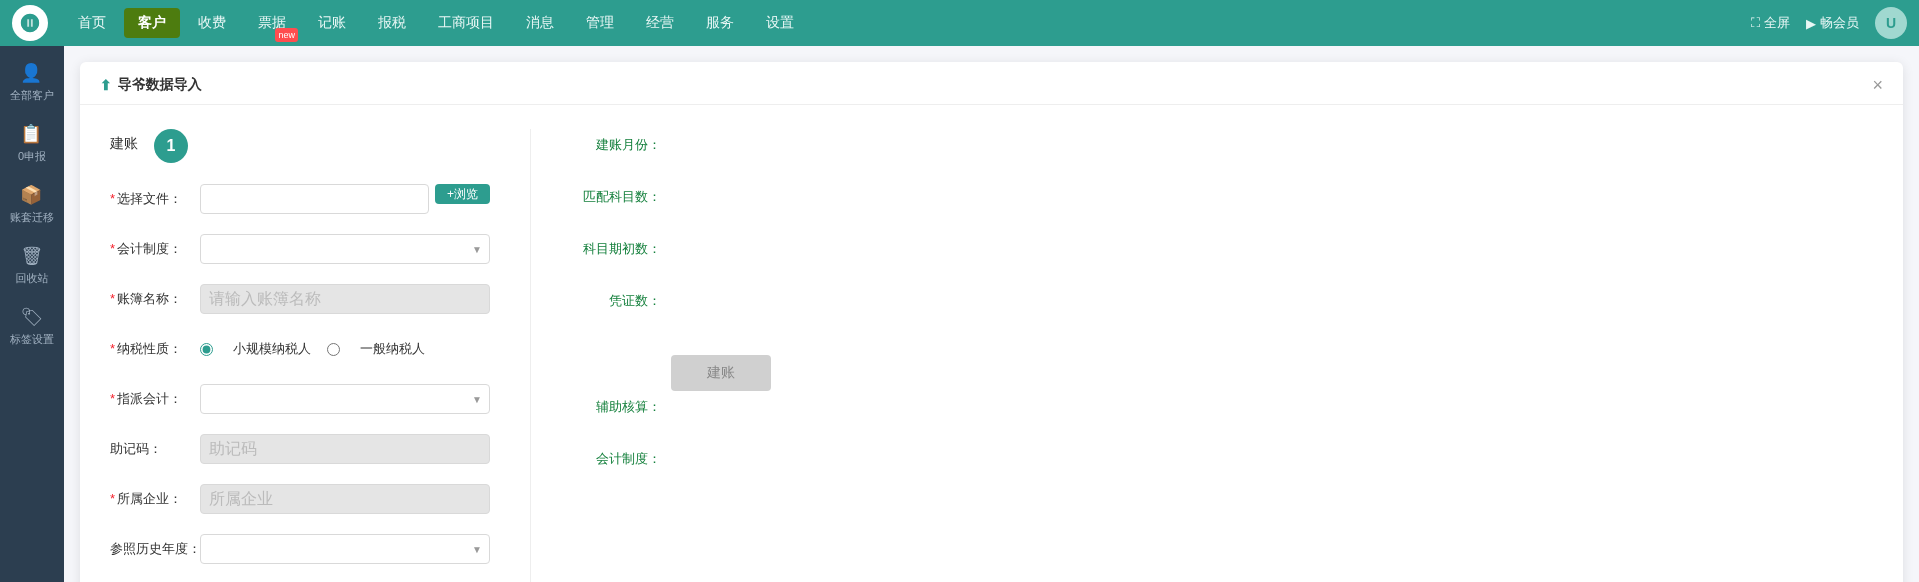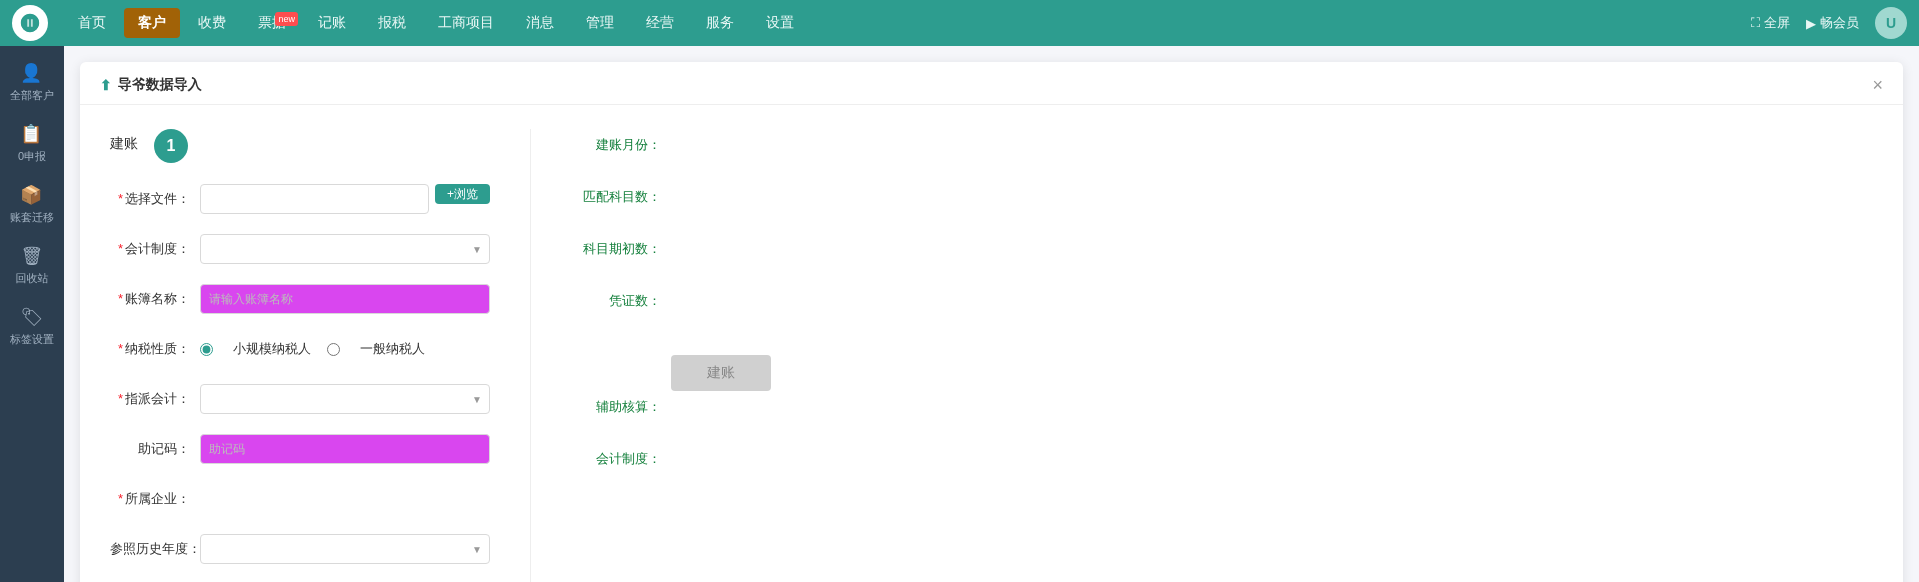--- a/index.html
+++ b/index.html
@@ -15,24 +15,24 @@
       width: 36px; height: 36px; background: #fff; border-radius: 50%;
       display: flex; align-items: center; justify-content: center;
       margin-right: 16px; flex-shrink: 0;
     }
     .nav-logo svg { width: 22px; height: 22px; }
     .nav-items { display: flex; align-items: center; flex: 1; gap: 4px; }
     .nav-item {
       color: #e8f7f5; padding: 6px 14px; border-radius: 4px; cursor: pointer;
       white-space: nowrap; font-size: 14px;
     }
-    .nav-item.active { background: #a16207; color: #fff; font-weight: bold; }
+    .nav-item.active { background: #4d7c0f; color: #fff; font-weight: bold; }
     .nav-item-with-badge { position: relative; }
     .nav-badge {
-      position: absolute; top: 4px; right: 2px;
+      position: absolute; top: 20px; right: 2px;
       background: #ff4d4f; color: #fff; font-size: 9px;
       padding: 0 3px; border-radius: 3px; line-height: 14px;
     }
     .nav-right {
       display: flex; align-items: center; gap: 16px; margin-left: auto;
     }
     .nav-right-item {
       color: #e8f7f5; cursor: pointer; display: flex; align-items: center; gap: 4px;
       font-size: 13px;
     }
@@ -99,28 +99,28 @@
       width: 34px; height: 34px; border-radius: 50%; background: #2d9d8f;
       color: #fff; display: flex; align-items: center; justify-content: center;
       font-size: 16px; font-weight: bold; flex-shrink: 0;
     }
 
     
     .form-row {
       display: flex; align-items: center; margin-bottom: 18px; min-height: 32px;
     }
     .form-label {
-      width: 80px; text-align: right; margin-right: 10px; font-size: 13px;
+      width: 80px; margin-right: 10px; font-size: 13px;
       color: #333; flex-shrink: 0; white-space: nowrap;
     }
     .required-star { color: #f5222d; margin-right: 2px; }
     .form-control {
       flex: 1; height: 30px; border: 1px solid #d9d9d9; border-radius: 4px;
-      padding: 0 8px; font-size: 12px; color: #333; outline: none;
-      background: #d946ef;
+      padding: 0 8px; font-size: 16px; color: #333; outline: none;
+      background: #e5e5e5;
     }
     .form-control::placeholder { color: #bbb; }
     .form-select-wrapper {
       flex: 1; position: relative; height: 30px;
     }
     .form-select {
       width: 100%; height: 30px; border: 1px solid #d9d9d9; border-radius: 4px;
       padding: 0 24px 0 8px; font-size: 12px; color: #333; outline: none;
       background: #fff; appearance: none; cursor: pointer;
     }
@@ -311,20 +311,21 @@
             <div class="form-label">
               <span>助记码：</span>
             </div>
             <input class="form-control" type="text" placeholder="助记码" style="">
           </div>
 
           <div class="form-row">
             <div class="form-label">
               <span class="required-star">*</span><span>所属企业：</span>
             </div>
+            <input class="form-control" type="text" placeholder="所属企业" style="">
           </div>
 
           <div class="form-row">
             <div class="form-label">
               <span>参照历史年度：</span>
             </div>
             <div class="form-select-wrapper">
               <select class="form-select">
                 <option value=""></option>
               </select>

